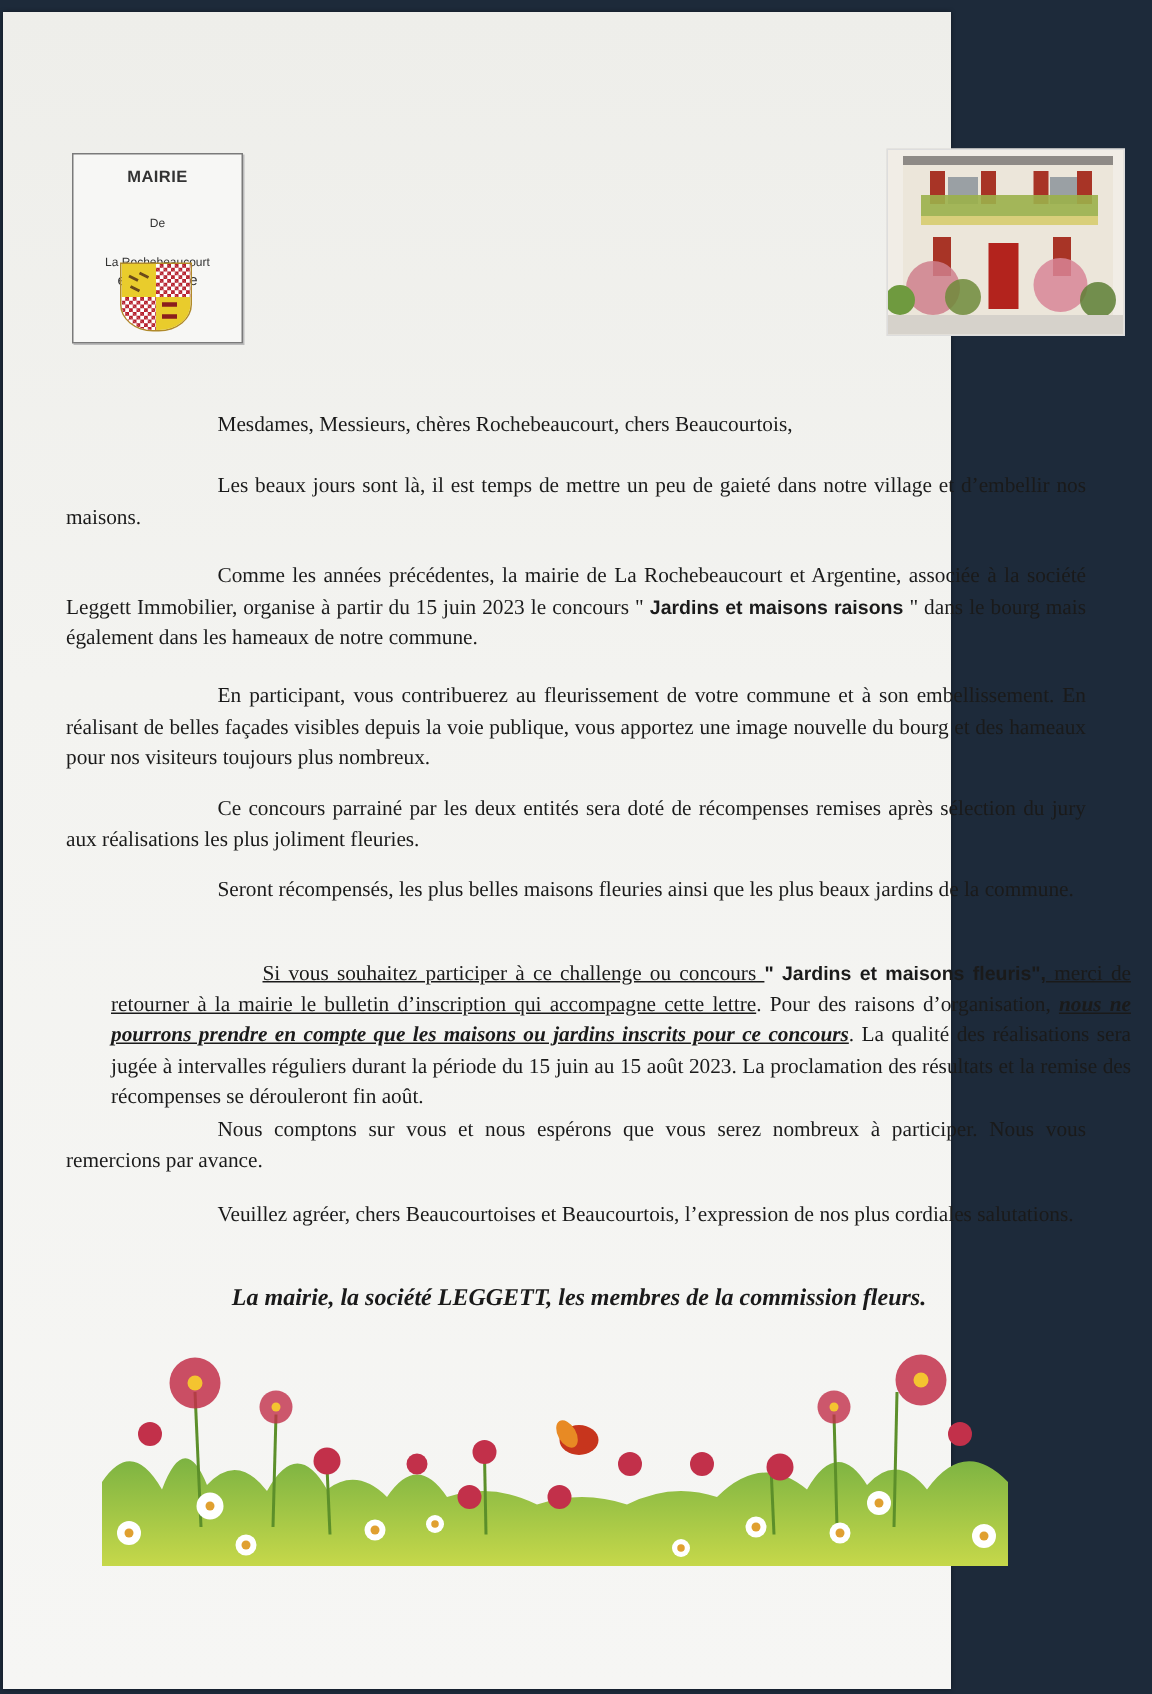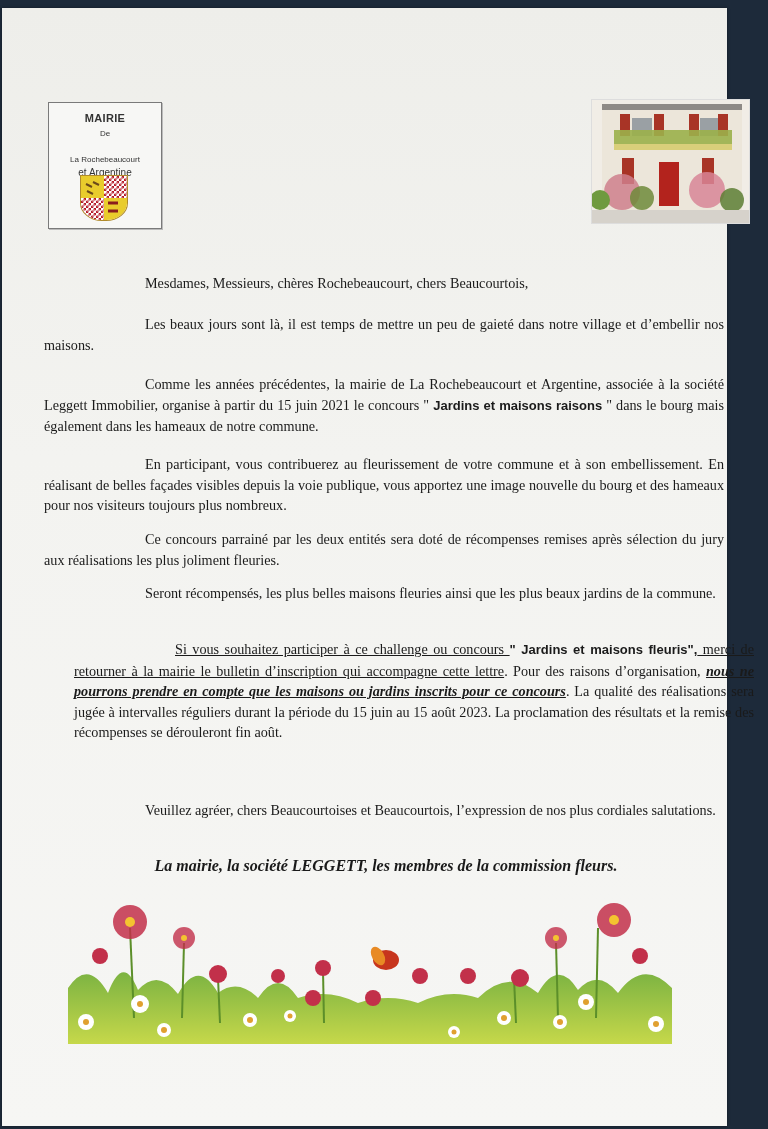--- a/index.html
+++ b/index.html
@@ -3,33 +3,33 @@
 <meta charset="utf-8">
 <style>
   html, body { margin: 0; padding: 0; }
   body {
     width: 768px; height: 1129px; overflow: hidden;
     background: #1d2a3a;
     position: relative;
     font-family: "Liberation Serif", "DejaVu Serif", serif;
   }
   .paper {
-    position: absolute; left: 2px; top: 8px; width: 725px; height: 1118px;
+    position: absolute; left: 2px; top: 8px; width: 632px; height: 1118px;
     background: linear-gradient(180deg, #eeeeea 0%, #f3f3f0 40%, #f6f6f4 100%);
     box-shadow: 0 0 3px rgba(0,0,0,.4);
   }
   .logo {
     position: absolute; left: 46px; top: 94px; width: 112px; height: 125px;
     background: #f7f7f5; border: 1.5px solid #7a7a7a;
     box-shadow: 1px 1px 0 #bbb;
     text-align: center; font-family: "Liberation Sans", "DejaVu Sans", sans-serif;
     color: #333;
   }
   .logo .l1 { font-size: 11px; font-weight: bold; margin-top: 9px; letter-spacing: .3px; }
-  .logo .l2 { font-size: 8px; margin-top: 5px; }
+  .logo .l2 { font-size: 8px; margin-top: 20px; }
   .logo .l3 { font-size: 8px; margin-top: 17px; }
   .logo .l4 { font-size: 10px; margin-top: 3px; }
   .shield {
     position: absolute; left: 31px; top: 72px; width: 46px; height: 44px;
     border-radius: 0 0 22px 22px / 0 0 18px 18px; overflow: hidden;
     border: 1px solid #b08a2a;
   }
   .q { position: absolute; width: 50%; height: 50%; }
   .q.y { background: #e9cc2c; }
   .q.c { background-color:#fff; background-image:
@@ -103,39 +103,42 @@
 
   <div class="text" style="top:265px;">
     <div class="ind">Mesdames, Messieurs, chères Rochebeaucourt, chers Beaucourtois,</div>
   </div>
 
   <div class="text" style="top:306px;">
     <div class="ind">Les beaux jours sont là, il est temps de mettre un peu de gaieté dans notre village et d’embellir nos maisons.</div>
   </div>
 
   <div class="text" style="top:366px;">
-    <div class="ind"><span>Comme les années précédentes, la mairie de La Rochebeaucourt et Argentine, associée à la société Leggett Immobilier, organise à partir du 15 juin 2021 le concours "</span><span class="b"> Jardins et maisons raisons </span><span>" dans le bourg mais également dans les hameaux de notre commune.</span></div>
+    <div class="ind"><span>Comme les années précédentes, la mairie de La Rochebeaucourt et Argentine, associée à la société Leggett Immobilier, organise à partir du 15 juin 2023 le concours "</span><span class="b"> Jardins et maisons raisons </span><span>" dans le bourg mais également dans les hameaux de notre commune.</span></div>
   </div>
 
   <div class="text" style="top:521px;">
     <div class="ind">Ce concours parrainé par les deux entités sera doté de récompenses remises après sélection du jury aux réalisations les plus joliment fleuries.</div>
   </div>
 
   <div class="text" style="top:446px;">
     <div class="ind">En participant, vous contribuerez au fleurissement de votre commune et à son embellissement. En réalisant de belles façades visibles depuis la voie publique, vous apportez une image nouvelle du bourg et des hameaux pour nos visiteurs toujours plus nombreux.</div>
   </div>
 
   <div class="text" style="top:575px;">
     <div class="ind">Seront récompensés, les plus belles maisons fleuries ainsi que les plus beaux jardins de la commune.</div>
   </div>
 
   <div class="text" style="top:631px;margin-left:30px;">
     <div class="ind"><span class="ul">Si vous souhaitez participer à ce challenge ou concours </span><span class="b">" Jardins et maisons fleuris",</span><span class="ul"> merci de retourner à la mairie le bulletin d’inscription qui accompagne cette lettre</span><span>. Pour des raisons d’organisation, </span><span class="bi">nous ne pourrons prendre en compte que les maisons ou jardins inscrits pour ce concours</span><span>. La qualité des réalisations sera jugée à intervalles réguliers durant la période du 15 juin au 15 août 2023. La proclamation des résultats et la remise des récompenses se dérouleront fin août.</span></div>
   </div>
 
+  <div class="text" style="top:735px;">
+    <div class="ind">Nous comptons sur vous et nous espérons que vous serez nombreux à participer. Nous vous remercions par avance.</div>
+  </div>
 
   <div class="text" style="top:792px;">
     <div class="ind">Veuillez agréer, chers Beaucourtoises et Beaucourtois, l’expression de nos plus cordiales salutations.</div>
   </div>
 
   <div class="sign">La mairie, la société LEGGETT, les membres de la commission fleurs.</div>
 
   <div class="meadow">
     <svg width="604" height="146" viewBox="0 0 604 146">
       <defs>

